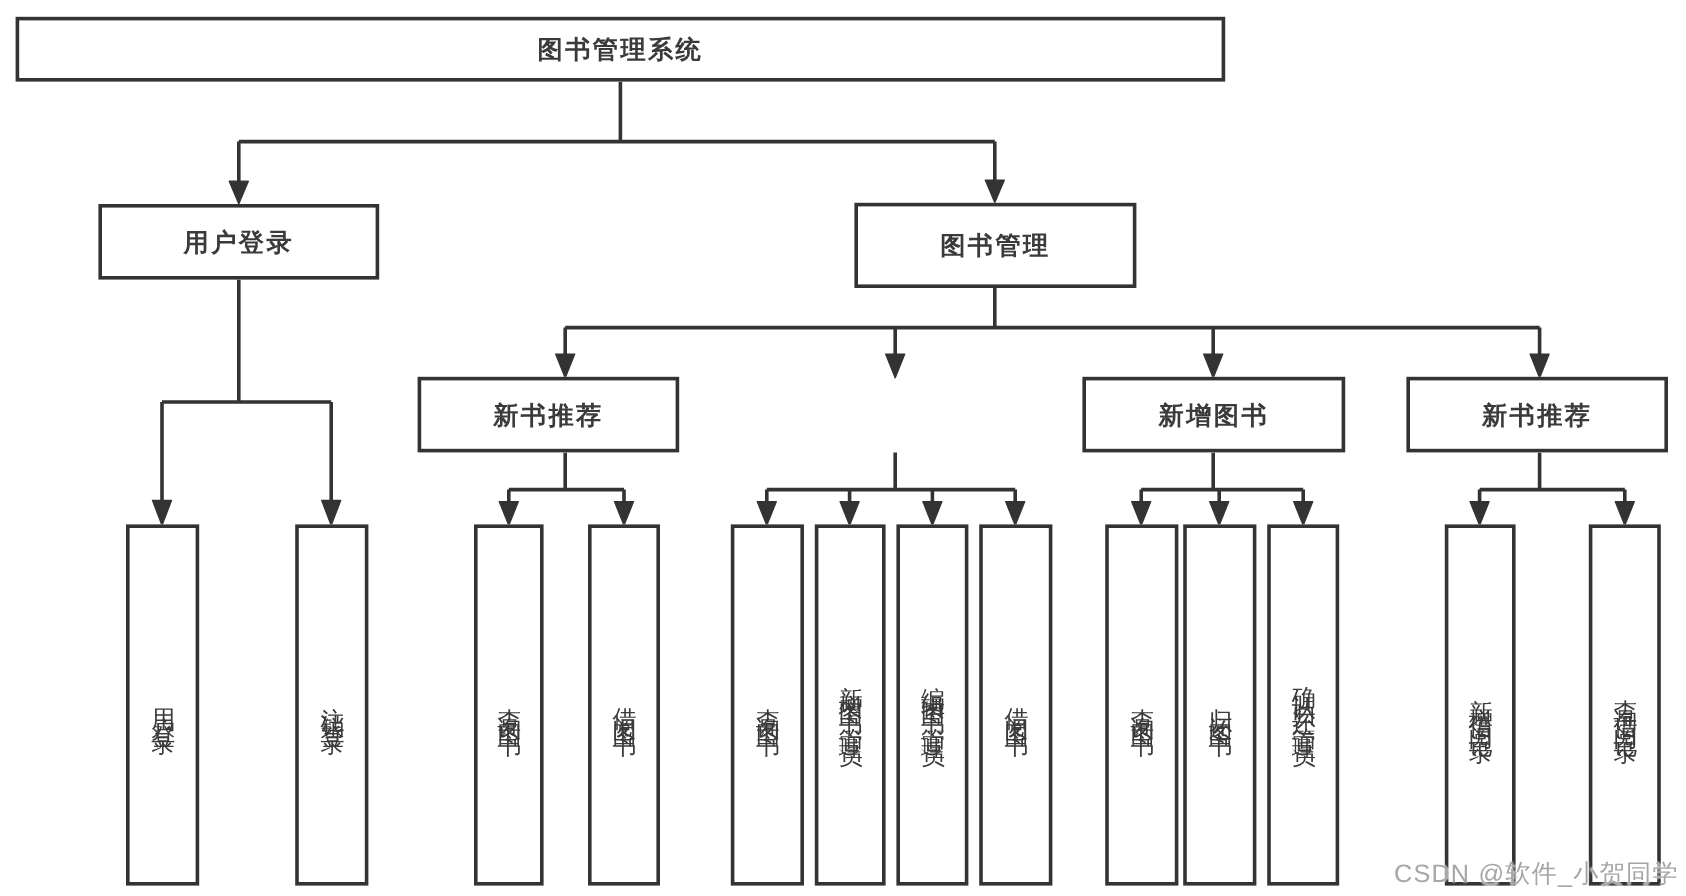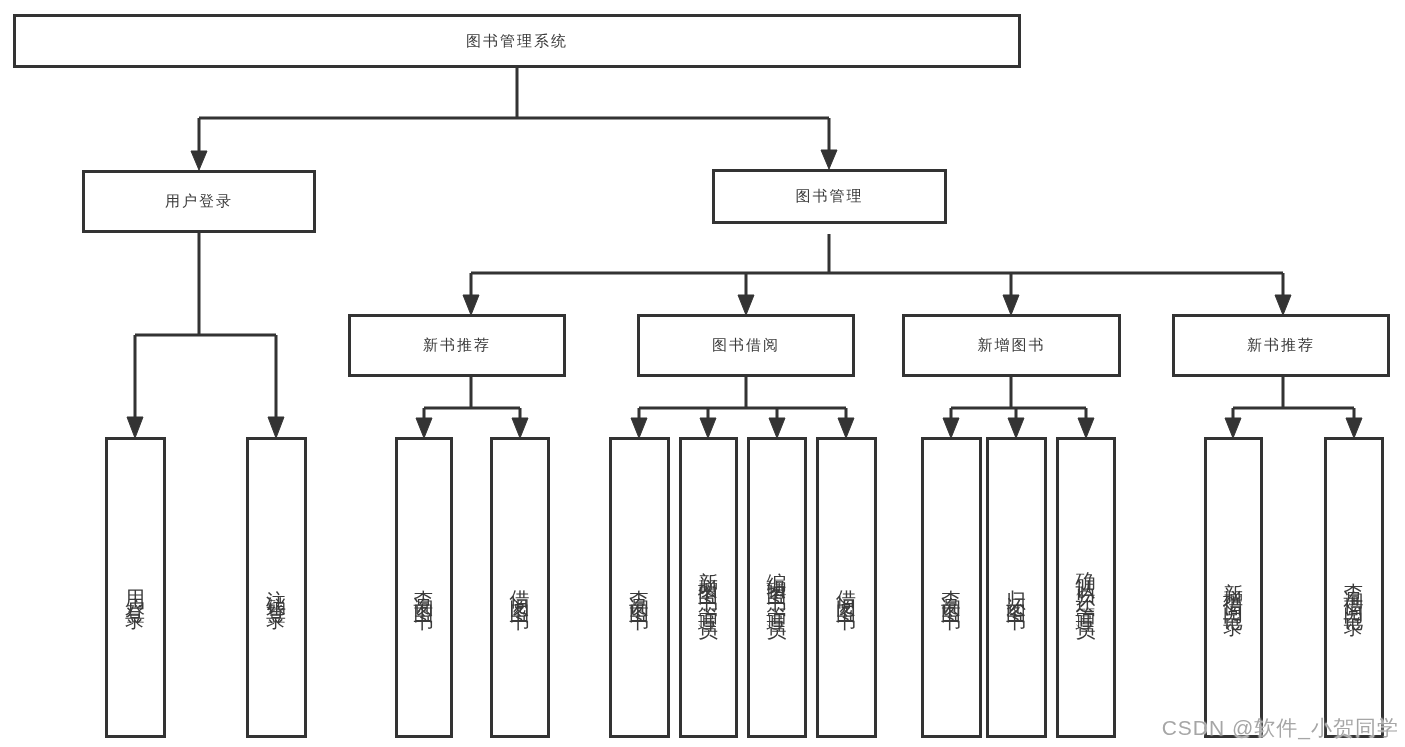--- a/index.html
+++ b/index.html
@@ -6,21 +6,21 @@
   .stage{
     position:relative;width:1405px;height:747px;background:#ffffff;
     font-family:"Liberation Sans",sans-serif;overflow:hidden;
   }
   .wires{position:absolute;left:0;top:0;width:1405px;height:747px;}
   .node{
     position:absolute;box-sizing:border-box;background:#ffffff;
     border:3px solid #333333;color:#3a3a3a;
     display:flex;align-items:center;justify-content:center;
   }
-  .h{font-size:15px;letter-spacing:2px;}
+  .h{font-size:21px;letter-spacing:2px;font-weight:bold;}
   .v{font-size:20px;}
   .v .vt{
     writing-mode:vertical-rl;text-orientation:mixed;
     letter-spacing:7px;line-height:1;
   }
   .watermark{
     position:absolute;right:6px;bottom:5px;
     font-size:21px;color:#a6a6a6;letter-spacing:1px;
     text-shadow:0 0 2px #ffffff, 0 0 2px #ffffff;
     white-space:nowrap;
@@ -51,29 +51,26 @@
          M1346 418 L1362 418 L1354 438 Z"></path>
   </svg>
 
   <div class="node h" style="left:13px;top:14px;width:1008px;height:54px">
     <span>图书管理系统</span>
   </div>
 
   <div class="node h" style="left:82px;top:170px;width:234px;height:63px">
     <span>用户登录</span>
   </div>
-  <div class="node h" style="left:712px;top:169px;width:235px;height:55px">
+  <div class="node h" style="left:712px;top:169px;width:235px;height:71px">
     <span>图书管理</span>
   </div>
 
   <div class="node h" style="left:348px;top:314px;width:218px;height:63px">
     <span>新书推荐</span>
-  </div>
-  <div class="node h" style="left:637px;top:314px;width:218px;height:63px">
-    <span>图书借阅</span>
   </div>
   <div class="node h" style="left:902px;top:314px;width:219px;height:63px">
     <span>新增图书</span>
   </div>
   <div class="node h" style="left:1172px;top:314px;width:218px;height:63px">
     <span>新书推荐</span>
   </div>
 
   <div class="node v" style="left:105px;top:437px;width:61px;height:301px">
     <span class="vt">用户登录</span>

